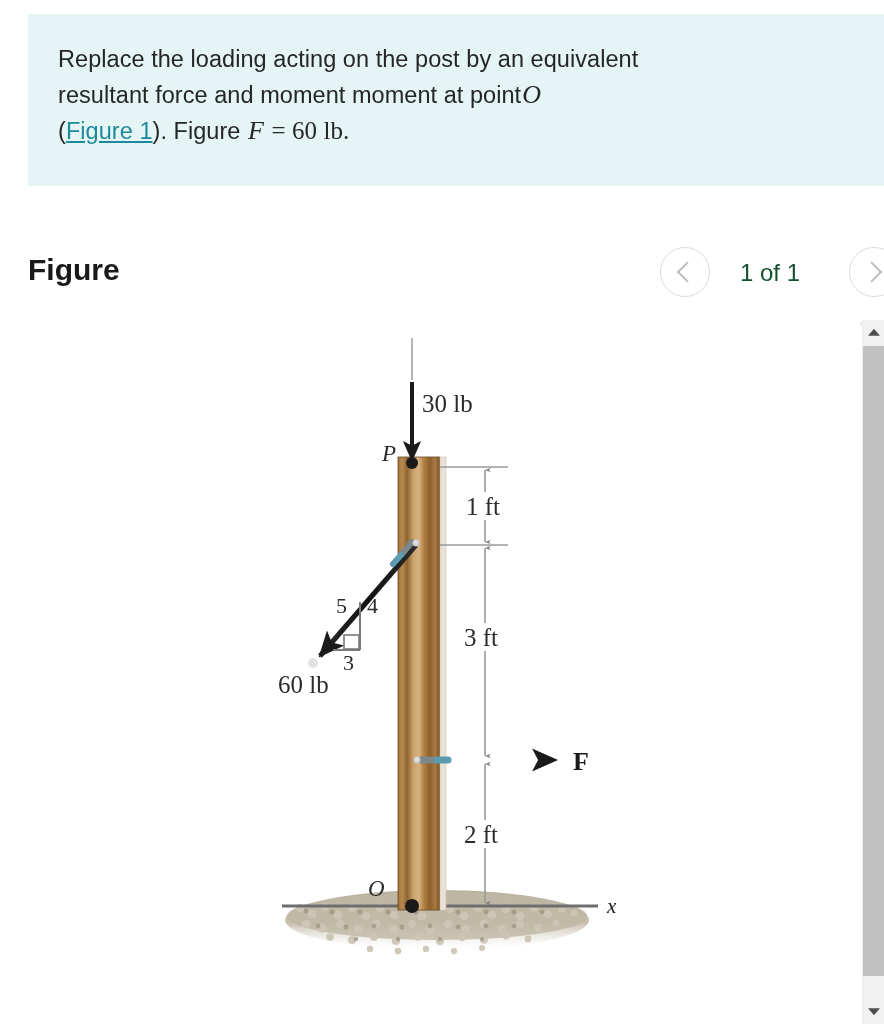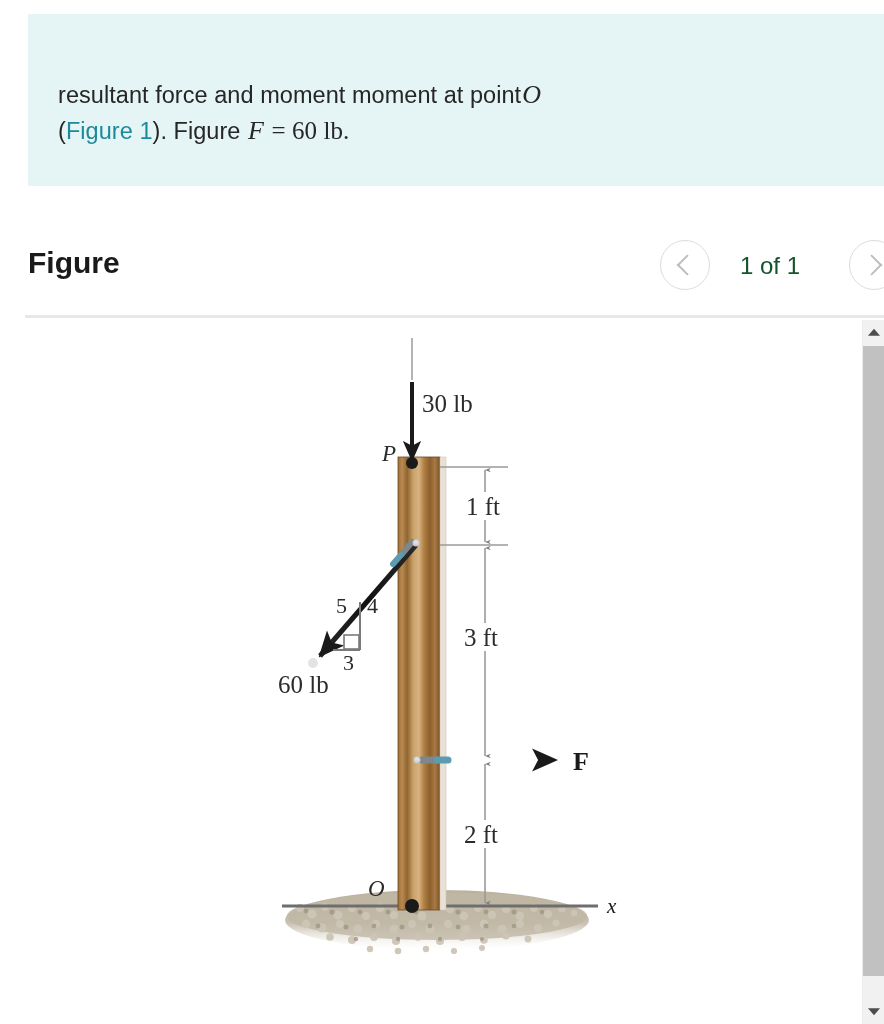--- a/index.html
+++ b/index.html
@@ -37,33 +37,34 @@
     letter-spacing: 0.05px;
   }
   .mathvar {
     font-family: "Liberation Serif", serif;
     font-style: italic;
     font-size: 26px;
     padding: 0 1px;
   }
   .figlink {
     color: #1d8a9c;
+    text-decoration: underline;
     cursor: pointer;
   }
   .unit-serif {
     font-family: "Liberation Serif", serif;
     font-style: normal;
     font-size: 25px;
   }
 
   
   #figure-header {
     position: absolute;
     left: 0;
-    top: 232px;
+    top: 239px;
     width: 884px;
     height: 84px;
   }
   #figure-title {
     position: absolute;
     left: 28px;
     top: 14px;
     font-size: 30px;
     font-weight: bold;
     color: #1a1a1a;
@@ -174,21 +175,21 @@
     height: 630px;
     background: #c1c1c1;
     cursor: pointer;
   }
 </style>
 </head>
 <body>
 
 <div id="problem-panel">
   <div id="problem-text">
-    <br>
+    <span>Replace the loading acting on the post by an equivalent</span><br>
     <span>resultant force and moment moment at point</span><span class="mathvar">O</span><br>
     <span>(</span><span class="figlink">Figure 1</span><span>). Figure</span> <span class="mathvar">F</span> <span class="unit-serif">= 60 lb.</span>
   </div>
 </div>
 
 <div id="figure-header">
   <div id="figure-title">Figure</div>
 
   <div class="nav-circle" id="nav-prev">
     <span class="chev"></span>

